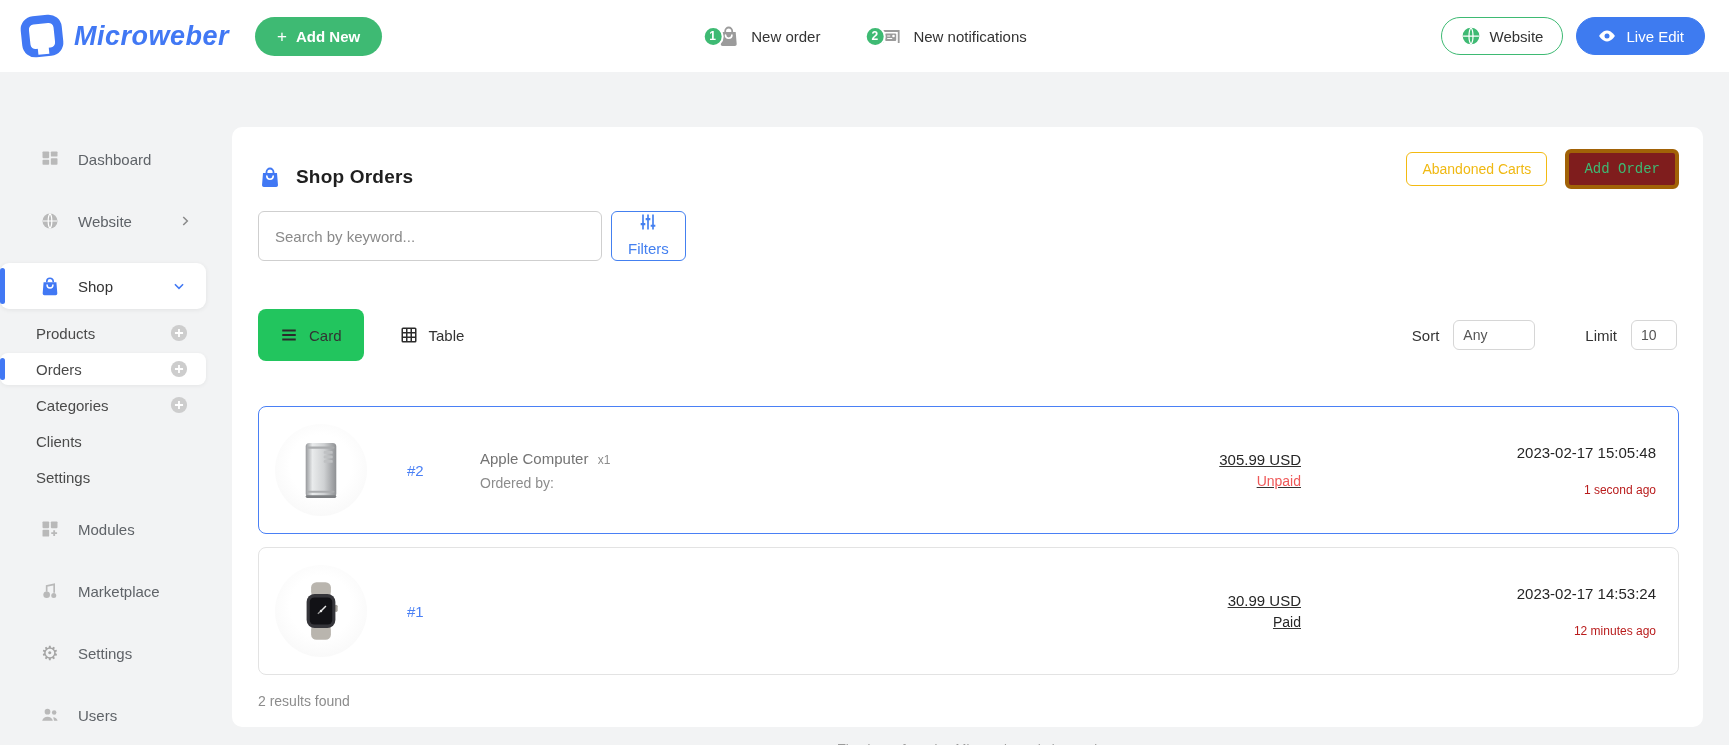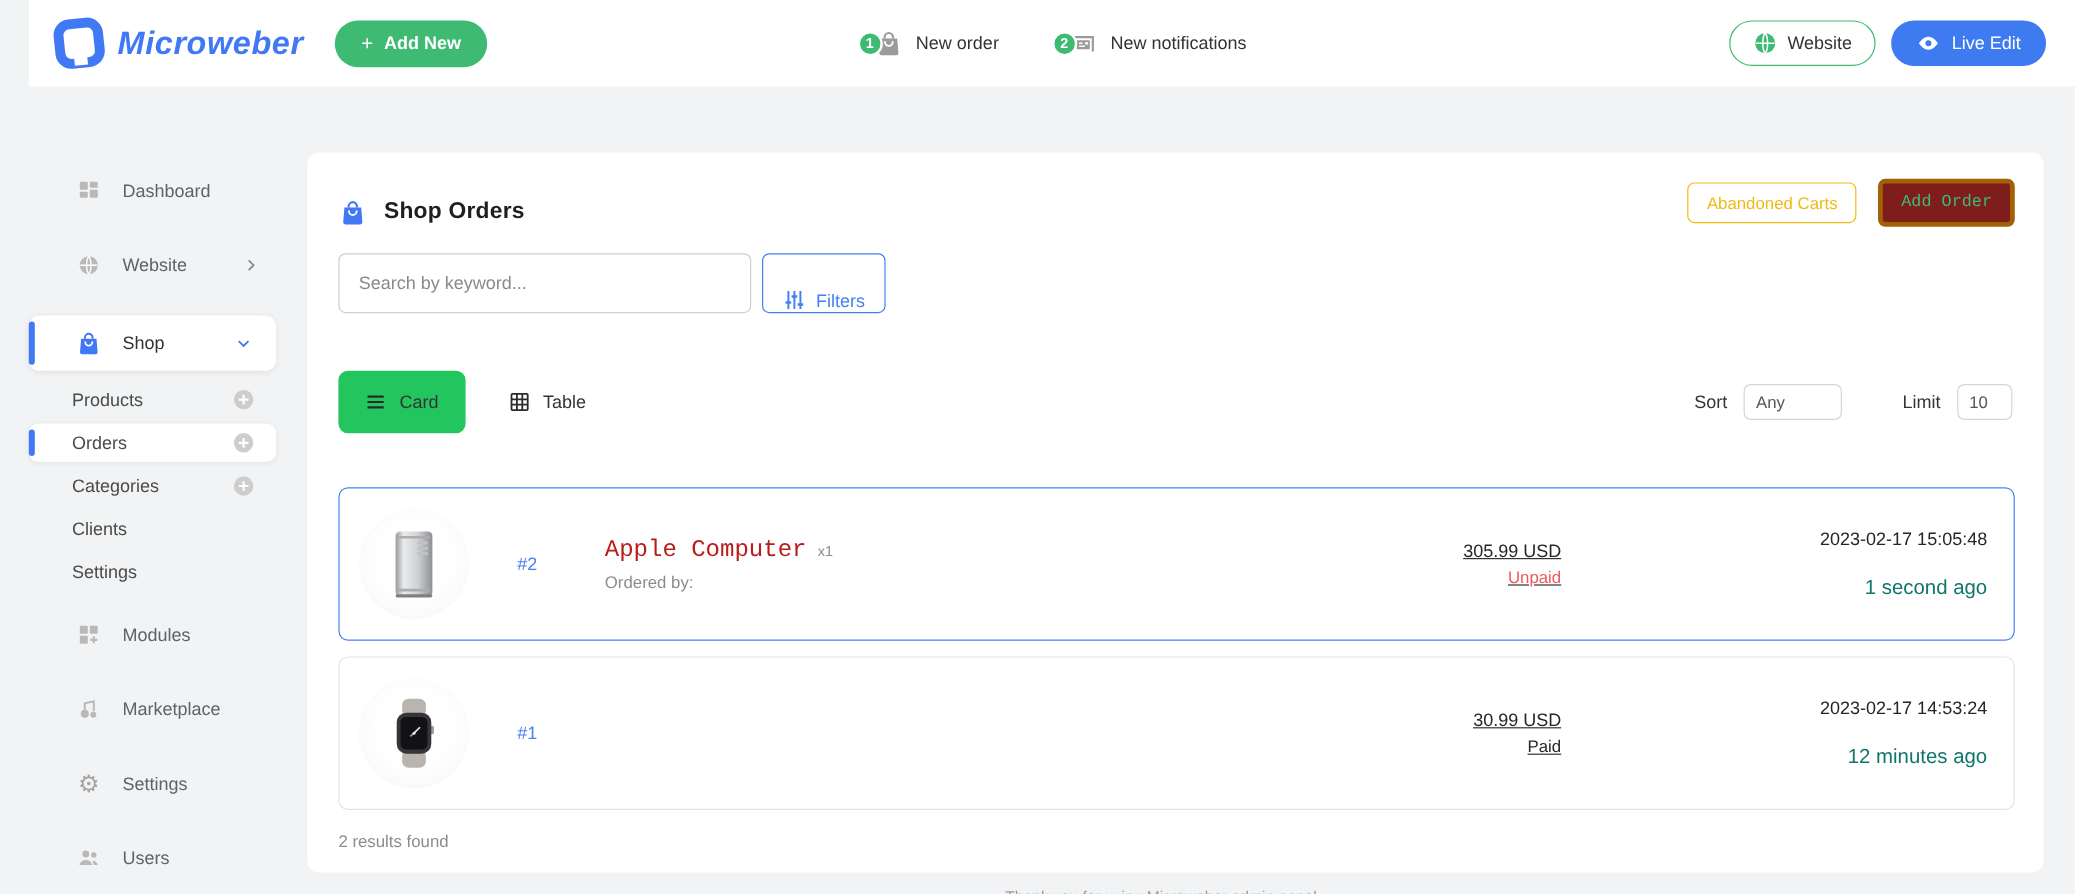--- a/index.html
+++ b/index.html
@@ -1,18 +1,18 @@
 <!DOCTYPE html>
 <html><head>
 <meta charset="utf-8">
 <style>
   * { margin:0; padding:0; box-sizing:border-box; }
   html,body { width:1729px; height:745px; overflow:hidden; }
   body { font-family:"Liberation Sans", sans-serif; background:#f2f3f4; color:#333; }
-  .app { position:relative; width:1729px; height:745px;padding-left:24px; }
+  .app { position:relative; width:1729px; height:745px; }
 
   
   .topbar { position:relative; height:72px; background:#fff; display:flex; align-items:center; padding:0 24px 0 20px; }
   .logo-wrap { display:flex; align-items:center; }
   .logo-icon { width:44px; height:46px; transform:rotate(-6deg); }
   .brand { font-size:27px; font-weight:bold; font-style:italic; color:#4178f4; margin-left:10px; letter-spacing:.5px; }
   .btn-addnew { display:flex; align-items:center; gap:9px; margin-left:26px; background:#3eba73; color:#fff; border:none; border-radius:22px; padding:11px 22px; font-size:15px; font-weight:600; cursor:pointer; font-family:inherit; }
   .plus-glyph { font-size:17px; font-weight:400; line-height:1; }
   .notif-center { position:absolute; left:50%; top:0; height:72px; transform:translateX(-50%); display:flex; align-items:center; gap:44px; }
   .notif-item { display:flex; align-items:center; cursor:pointer; }
@@ -48,53 +48,53 @@
   .ptitle-wrap { display:flex; align-items:center; gap:14px; }
   .ptitle-ico { width:24px; height:24px; color:#4178f4; }
   .ptitle { font-size:19px; font-weight:bold; color:#1f1f1f; letter-spacing:.2px; }
   .head-btns { margin-left:auto; display:flex; align-items:center; gap:18px; }
   .btn-abandoned { background:#fff; border:1px solid #f3ba12; color:#f0b913; border-radius:6px; padding:8px 15px; font-size:14px; cursor:pointer; font-family:inherit; }
   .btn-addorder { background:#7f1d1d; border:4px solid #a16207; color:#3eba73; border-radius:6px; padding:8px 15px; font-size:14px; cursor:pointer; font-family:Liberation Mono, monospace; }
 
   .search-row { margin-top:22px; display:flex; align-items:center; gap:9px; }
   .search-input { width:344px; height:50px; border:1px solid #cfcfcf; border-radius:6px; padding:0 16px; font-size:15px; color:#333; font-family:inherit; outline:none; }
   .search-input::placeholder { color:#8a8a8a; }
-  .btn-filters { display:flex; align-items:flex-end; gap:8px; height:50px; padding:0 16px; background:#fff; border:1px solid #4480f0; border-radius:6px; color:#4480f0; font-size:15px; cursor:pointer; font-family:inherit; }
+  .btn-filters { display:flex; align-items:center; gap:8px; height:50px; padding:0 16px; background:#fff; border:1px solid #4480f0; border-radius:6px; color:#4480f0; font-size:15px; cursor:pointer; font-family:inherit;flex-direction:column; }
   .filters-ico { width:20px; height:20px; }
 
   .tabs-row { margin-top:48px; display:flex; align-items:center; }
   .tab { display:flex; align-items:center; gap:11px; padding:17px 22px; font-size:15px; color:#333; cursor:pointer; border-radius:8px; }
   .tab-active { background:#22c55e; }
   .tab + .tab { margin-left:14px; }
   .tab-ico { width:18px; height:18px; color:#2b2b2b; }
   .sortlimit { margin-left:auto; display:flex; align-items:center; gap:14px; }
   .sl-label { font-size:15px; color:#333; }
   .sl-select { height:30px; border:1px solid #d6d6d6; border-radius:6px; background:#fff; display:flex; align-items:center; padding:0 9px; font-size:14px; color:#555; cursor:pointer; }
   .sel-any { width:82px; }
   .sel-limit { width:46px; margin-right:2px; }
   .gap36 { width:22px; }
 
   .orders-list { margin-top:45px; }
   .order-card { position:relative; height:128px; border-radius:8px; border:1px solid #e3e3e3; display:flex; align-items:center; margin-bottom:13px; background:#fff; cursor:pointer; }
   .order-card.sel { border:1.5px solid #4a80f5; }
   .avatar { width:92px; height:92px; border-radius:50%; margin-left:16px; background:radial-gradient(circle at 50% 45%, #ffffff 45%, #f4f4f4 100%); display:flex; align-items:center; justify-content:center; flex:0 0 92px; }
   .onum { margin-left:40px; width:44px; font-size:15px; color:#4a80f5; }
   .oinfo { margin-left:29px; }
-  .plink { font-size:20px; color:#b91c1c; cursor:pointer;font-family:Liberation Mono, monospace; }
+  .plink { font-size:15px; color:#737373; cursor:pointer; }
   .qty { font-size:12px; color:#8c8c8c; margin-left:5px; }
   .oby { margin-top:7px; font-size:14px; color:#8c8c8c; }
   .spacer { flex:1; }
   .oprice { text-align:right;text-decoration:underline; }
   .price { font-size:15px; color:#262626; }
   .status { margin-top:5px; font-size:14px; }
   .st-unpaid { color:#ef5858; }
   .st-paid { color:#262626; }
   .odate { width:160px; margin-left:195px; margin-right:22px; text-align:right; }
   .date { font-size:15px; color:#262626; }
-  .ago { margin-top:22px; font-size:17px; color:#0f766e; }
+  .ago { margin-top:22px; font-size:12px; color:#b91c1c; }
 
   .results { margin-top:18px; font-size:14px; color:#8c8c8c; }
 
   .footer-strip { position:absolute; left:232px; right:26px; bottom:0; height:12px; overflow:hidden; text-align:center; }
   .footer-note { font-size:13px; color:#9a9a9a; position:relative; top:6px; }
 </style>
 </head>
 <body>
 
 <div class="app">

